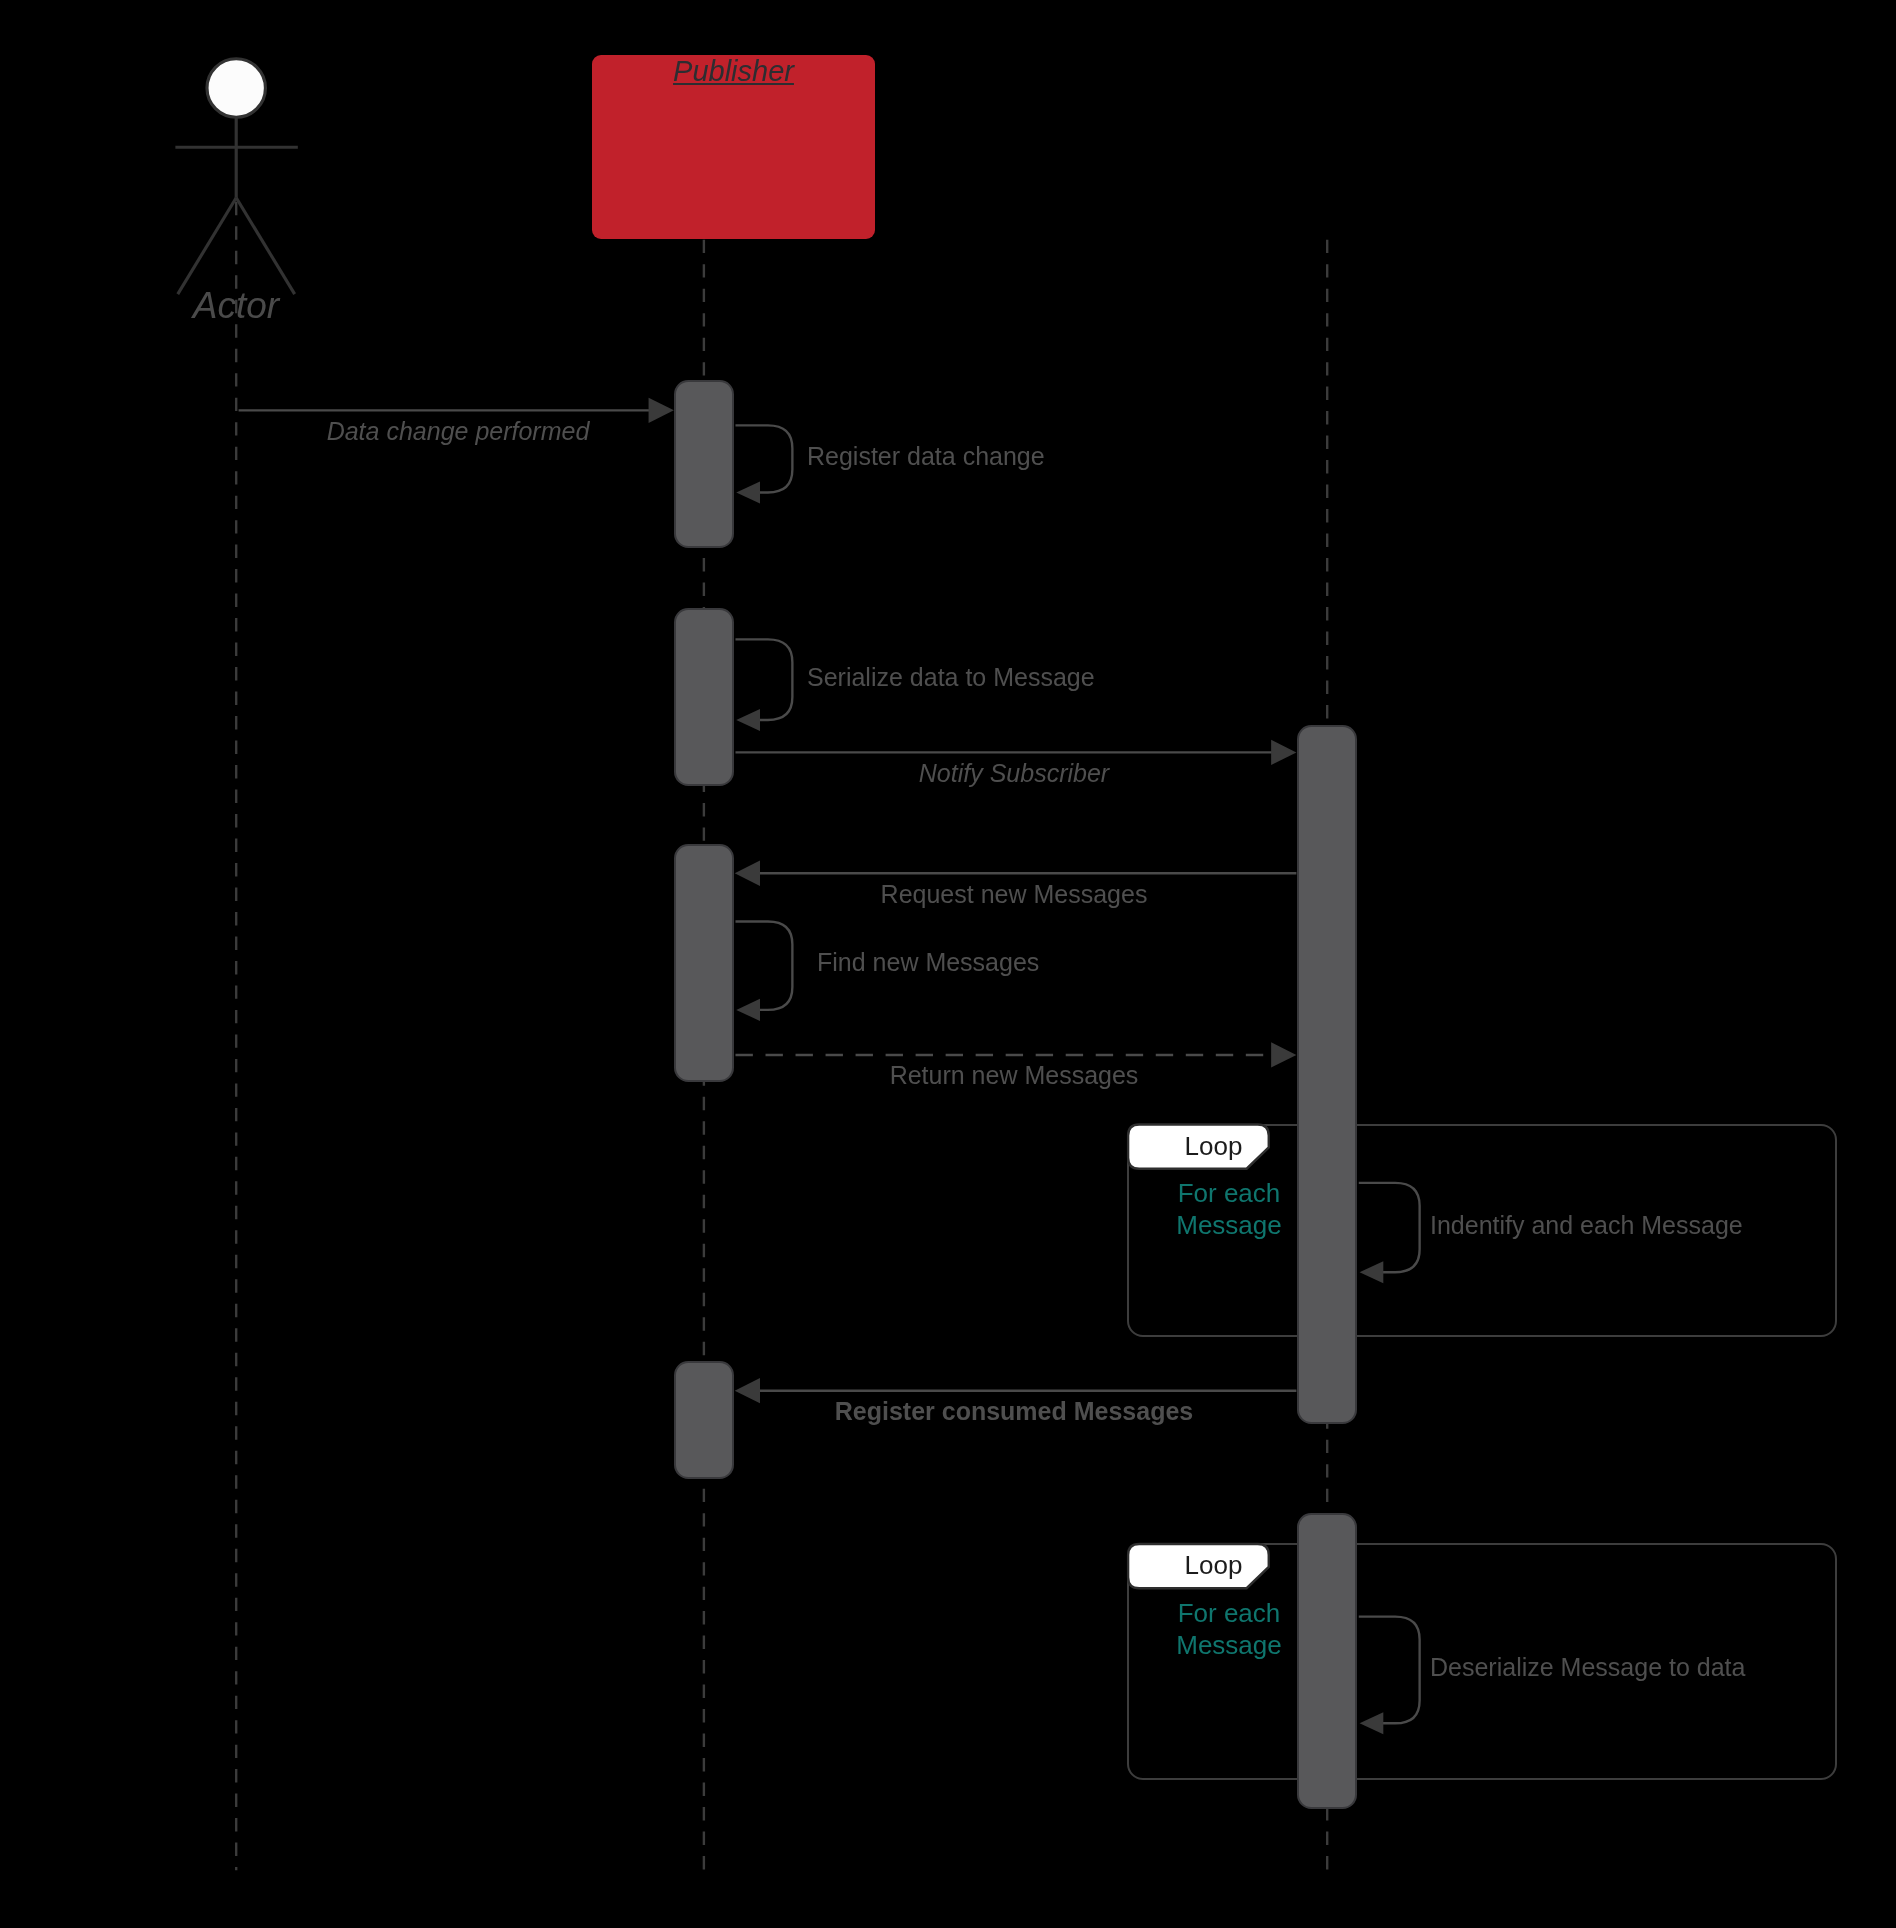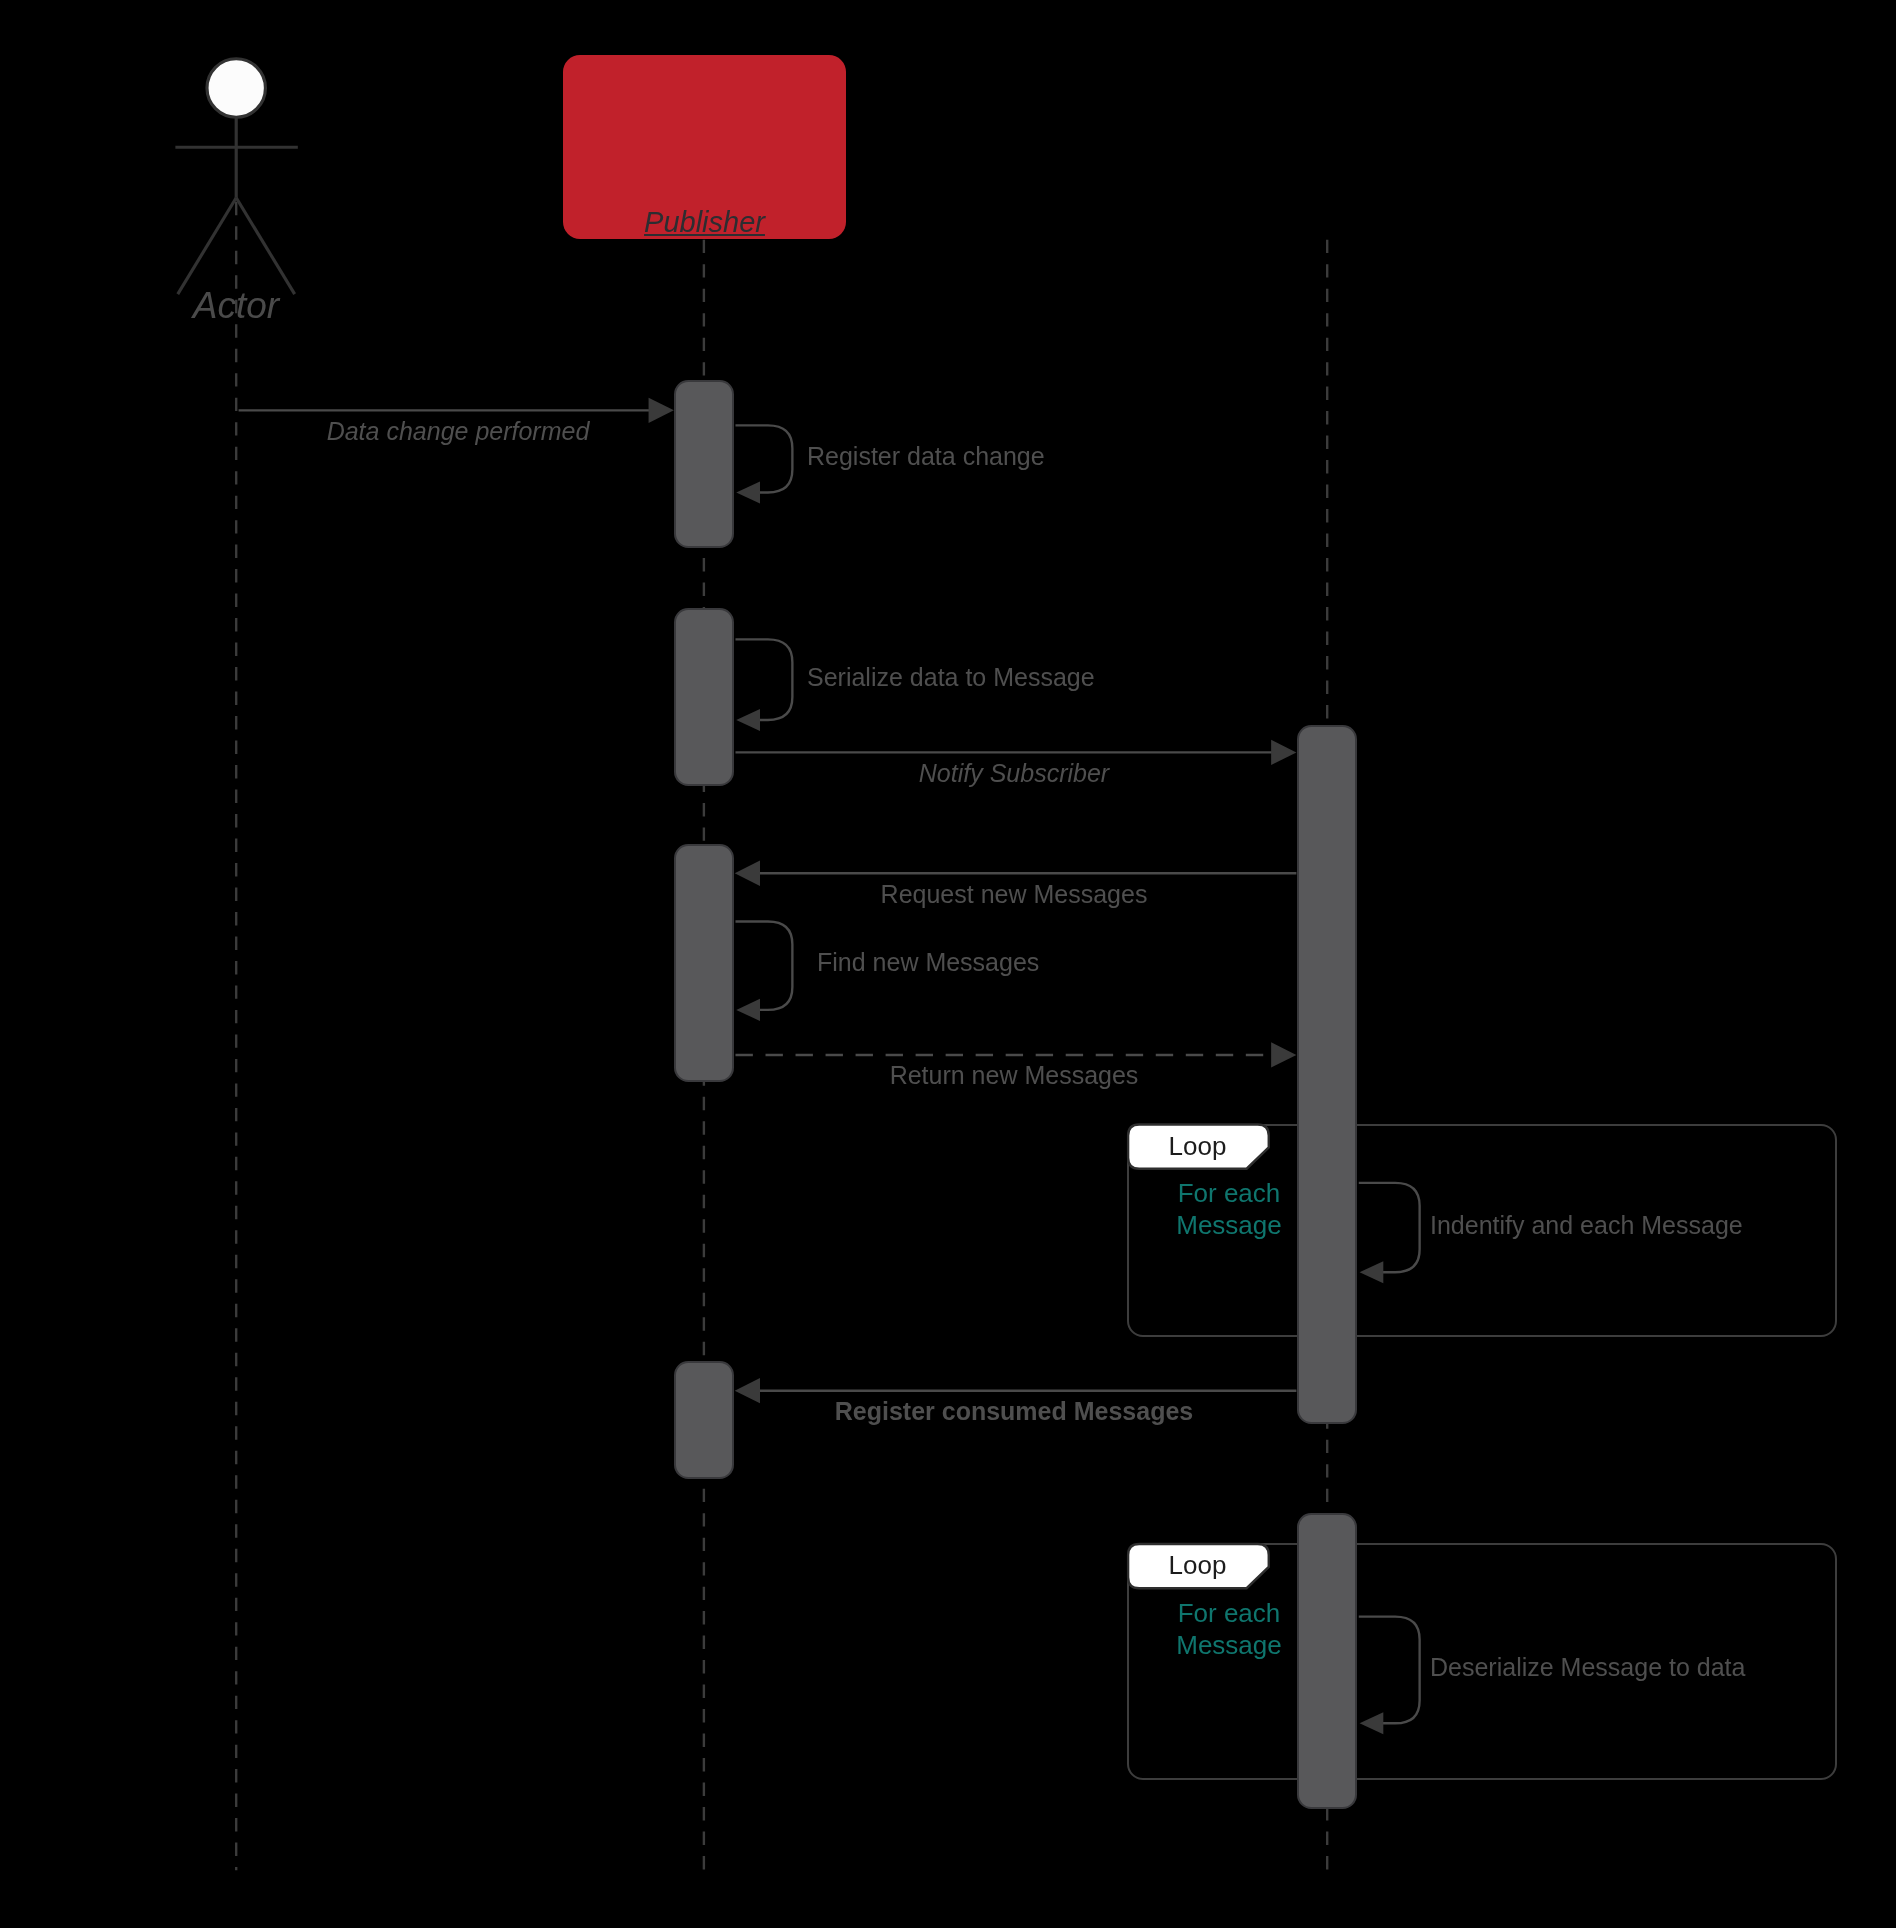--- a/index.html
+++ b/index.html
@@ -3,21 +3,21 @@
 <meta charset="utf-8">
 <style>
   html,body{margin:0;padding:0;background:#000;}
   #canvas{
     position:relative;width:1896px;height:1929px;background:#000000;overflow:hidden;
     font-family:"Liberation Sans", sans-serif;
   }
   
   .participant{
     position:absolute;top:55px;width:283px;height:184px;background:#c1212b;
-    border-radius:17px;display:flex;align-items:flex-end;justify-content:center;
+    border-radius:9px;display:flex;align-items:flex-start;justify-content:center;margin-left:29px;
   }
   .participant .ptitle{
     font-size:29px;font-style:italic;text-decoration:underline;color:#2d2d31;
   }
   #participant-publisher{left:563px;}
   #participant-subscriber{left:1186px;}
 
   
   .activation{
     position:absolute;width:60px;background:#58585a;border:2.4px solid #39393c;
@@ -34,21 +34,21 @@
 
   
   .fragment{
     position:absolute;left:1127px;width:710px;border:2.4px solid #3d3d3d;
     border-radius:16px;box-sizing:border-box;z-index:1;background:transparent;
   }
   #fragment-1{top:1124px;height:213px;}
   #fragment-2{top:1543px;height:237px;}
   .loop-operator{
     position:absolute;width:139px;height:45px;display:flex;align-items:center;justify-content:center;
-    color:#1c1c1c;font-size:26px;z-index:5;
+    color:#1c1c1c;font-size:26px;z-index:5;padding-left:16px;
   }
   #loop-operator-1{left:1128px;top:1124px;}
   #loop-operator-2{left:1128px;top:1543px;}
   .loop-guard{
     position:absolute;width:170px;color:#0f766e;font-size:26px;line-height:32px;
     text-align:center;z-index:4;
   }
   #loop-guard-1{left:1144px;top:1177px;}
   #loop-guard-2{left:1144px;top:1597px;}
 

